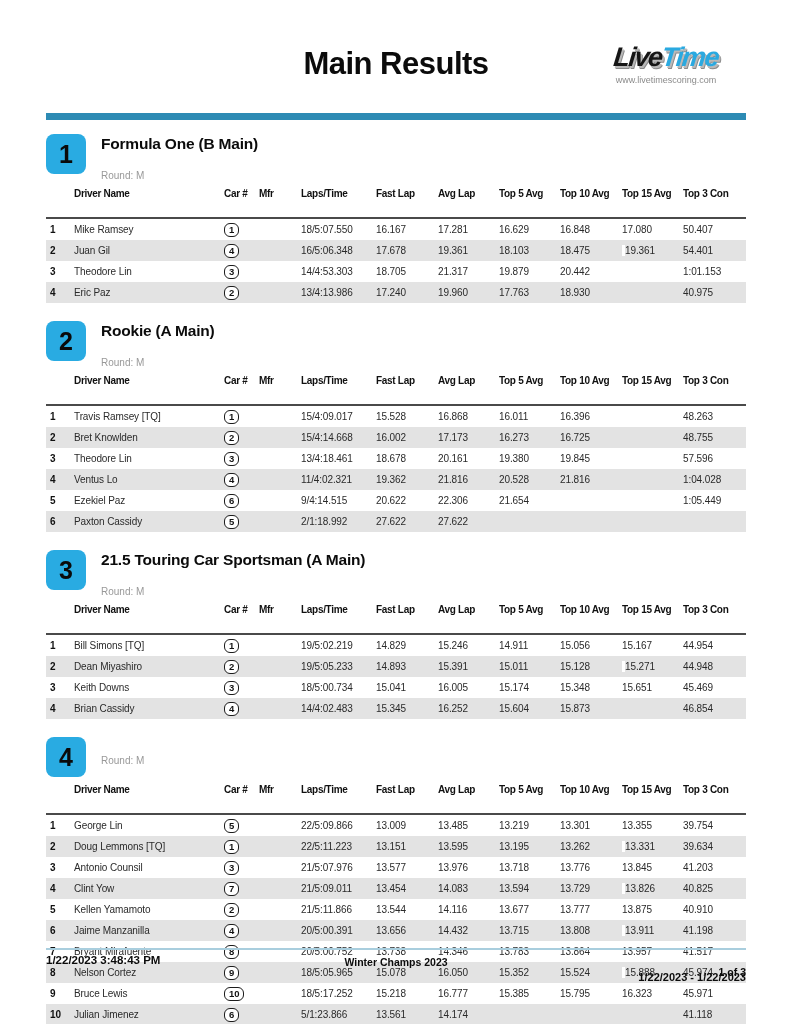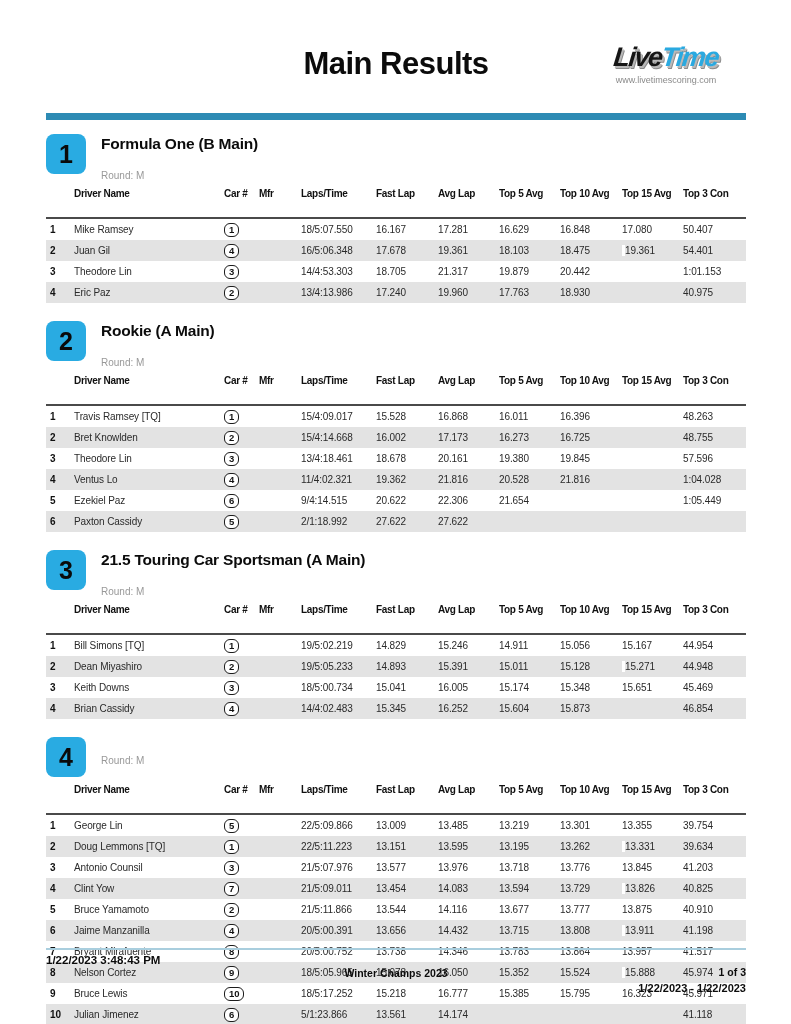--- a/index.html
+++ b/index.html
@@ -67,21 +67,21 @@
   .c-car{text-align:left;padding-left:1px;}
   .carbox{
     display:inline-block;min-width:15px;padding:0 4px;
     border:1.6px solid #1c1c1c;border-radius:6px;background:#fff;
     font-weight:bold;font-size:9.5px;line-height:12px;text-align:center;color:#111;
   }
 
   
   .doc-footer{
     position:absolute;top:948px;left:46px;width:700px;
-    border-top:2.5px solid var(--footer-line);padding-top:14px;
+    border-top:2.5px solid var(--footer-line);padding-top:3px;
   }
   .footer-left{position:absolute;left:0;top:4px;font-weight:bold;font-size:11.5px;color:#0c0c0c;}
   .footer-right{position:absolute;right:0;top:16px;font-weight:bold;font-size:10.5px;color:#0c0c0c;}
   .footer-center{text-align:center;font-weight:bold;font-size:10.5px;color:#0c0c0c;margin-top:3px;}
   .footer-dates{text-align:right;font-weight:bold;font-size:11px;color:#0c0c0c;margin-top:3px;}
 </style>
 </head>
 <body>
 
 <div class="page">
@@ -420,21 +420,21 @@
               <div class="cell c-laps">21/5:09.011</div>
               <div class="cell c-fast">13.454</div>
               <div class="cell c-avg">14.083</div>
               <div class="cell c-top5">13.594</div>
               <div class="cell c-top10">13.729</div>
               <div class="cell c-top15">13.826</div>
               <div class="cell c-top3">40.825</div>
             </div>
             <div class="trow row">
               <div class="cell c-pos">5</div>
-              <div class="cell c-driver">Bruce Yamamoto</div>
+              <div class="cell c-driver">Kellen Yamamoto</div>
               <div class="cell c-car"><span class="carbox">2</span></div>
               <div class="cell c-mfr"></div>
               <div class="cell c-laps">21/5:11.866</div>
               <div class="cell c-fast">13.544</div>
               <div class="cell c-avg">14.116</div>
               <div class="cell c-top5">13.677</div>
               <div class="cell c-top10">13.777</div>
               <div class="cell c-top15">13.875</div>
               <div class="cell c-top3">40.910</div>
             </div>

